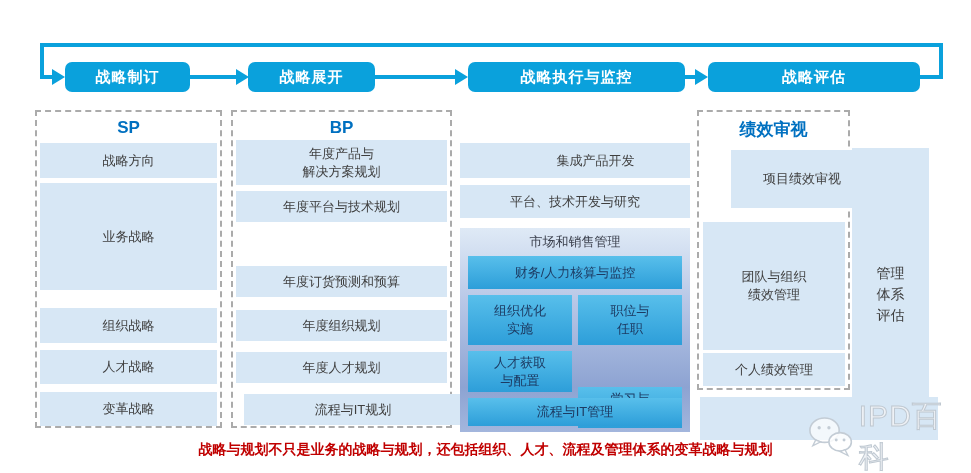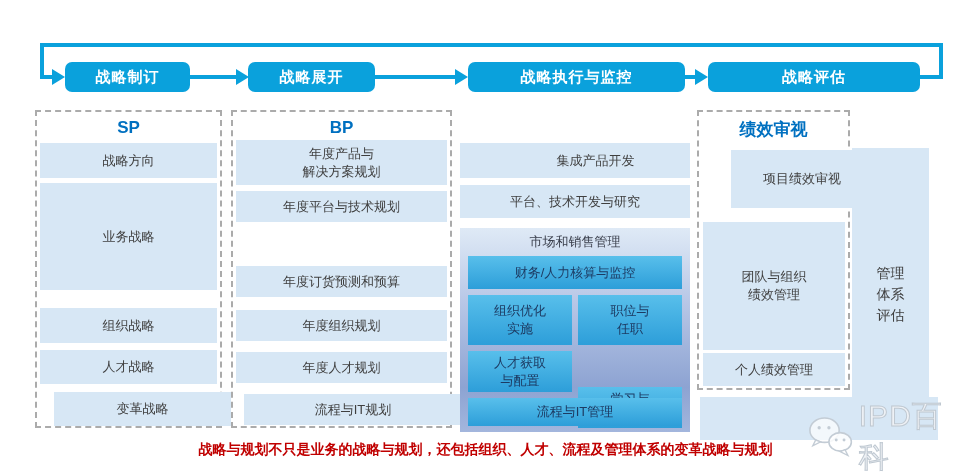--- a/index.html
+++ b/index.html
@@ -148,21 +148,21 @@
   <div class="hline" style="left:685px; top:75px; width:10px;"></div>
   <div class="arrowhead" style="left:695px; top:69px;"></div>
 
   <div class="frame" style="left:35px; width:187px;">
     <div class="frame-header">SP</div>
   </div>
   <div class="box" style="left:40px; top:143px; width:177px; height:35px;">战略方向</div>
   <div class="box" style="left:40px; top:183px; width:177px; height:107px;">业务战略</div>
   <div class="box" style="left:40px; top:308px; width:177px; height:35px;">组织战略</div>
   <div class="box" style="left:40px; top:350px; width:177px; height:34px;">人才战略</div>
-  <div class="box" style="left:40px; top:392px; width:177px; height:34px;margin-left:14px;">变革战略</div>
+  <div class="box" style="left:40px; top:392px; width:177px; height:34px;">变革战略</div>
 
   <div class="frame" style="left:231px; width:221px;">
     <div class="frame-header">BP</div>
   </div>
   <div class="box" style="left:236px; top:140px; width:211px; height:45px;">年度产品与
 解决方案规划</div>
   <div class="box" style="left:236px; top:191px; width:211px; height:31px;">年度平台与技术规划</div>
   <div class="box" style="left:236px; top:266px; width:211px; height:31px;">年度订货预测和预算</div>
   <div class="box" style="left:236px; top:310px; width:211px; height:31px;">年度组织规划</div>
   <div class="box" style="left:236px; top:352px; width:211px; height:31px;">年度人才规划</div>

